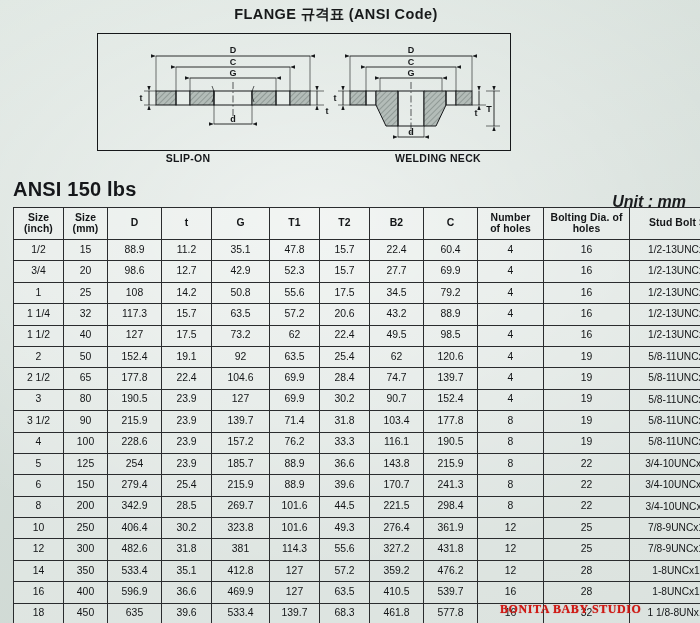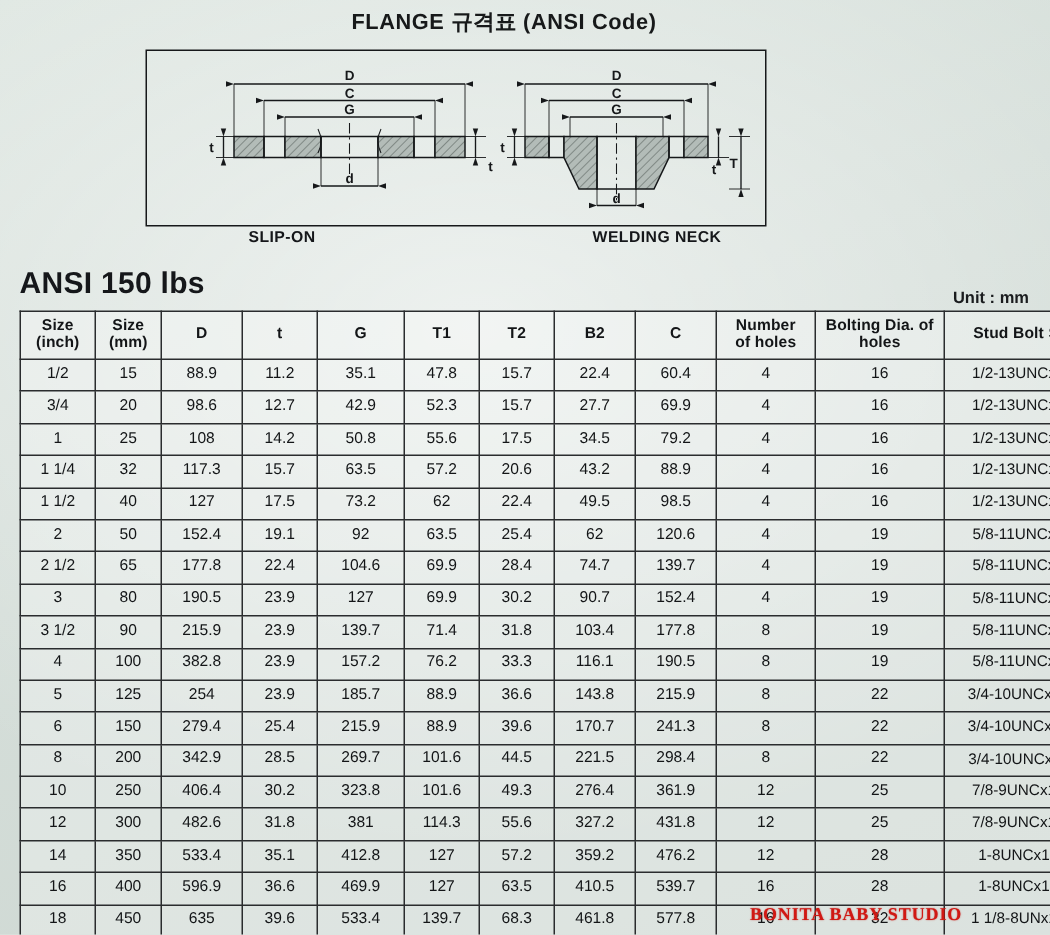--- a/index.html
+++ b/index.html
@@ -81,23 +81,24 @@
     top: 195px;
     font-size: 10.5px;
     font-weight: bold;
     color: #1a1c1e;
     letter-spacing: 0.2px;
   }
   .unit-note {
     position: absolute;
     right: 14px;
     top: 193px;
-    font-size: 11px;
+    font-size: 16px;
     font-weight: bold;
     color: #1a1c1e;
+    font-style: italic;
   }
 
   
   .tbl-wrap {
     position: absolute;
     left: 13px;
     top: 207px;
     width: 676px;
   }
   table.spec {
@@ -479,21 +480,21 @@
             <td class="val-t2">31.8</td>
             <td class="val-b2">103.4</td>
             <td class="val-c">177.8</td>
             <td class="holes">8</td>
             <td class="bolt-dia">19</td>
             <td class="bolt">5/8-11UNCx95L</td>
           </tr>
           <tr>
             <td class="size-in">4</td>
             <td class="size-mm">100</td>
-            <td class="val-d">382.8</td>
+            <td class="val-d">228.6</td>
             <td class="val-t">23.9</td>
             <td class="val-g">157.2</td>
             <td class="val-t1">76.2</td>
             <td class="val-t2">33.3</td>
             <td class="val-b2">116.1</td>
             <td class="val-c">190.5</td>
             <td class="holes">8</td>
             <td class="bolt-dia">19</td>
             <td class="bolt">5/8-11UNCx95L</td>
           </tr>

